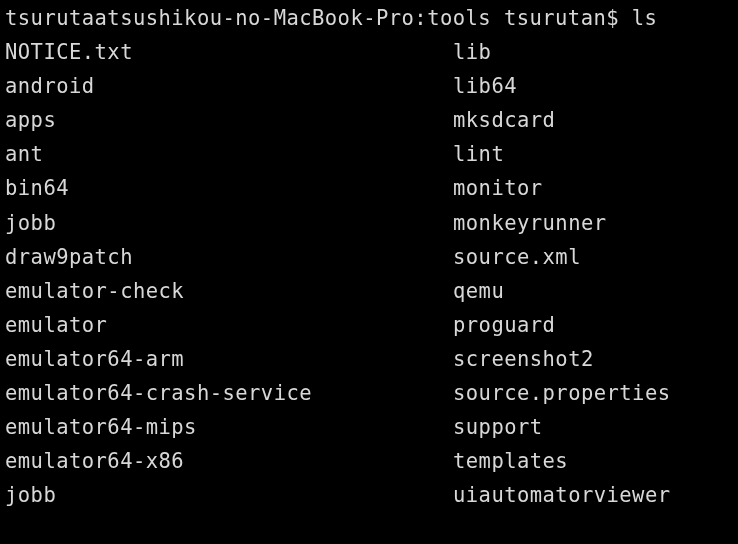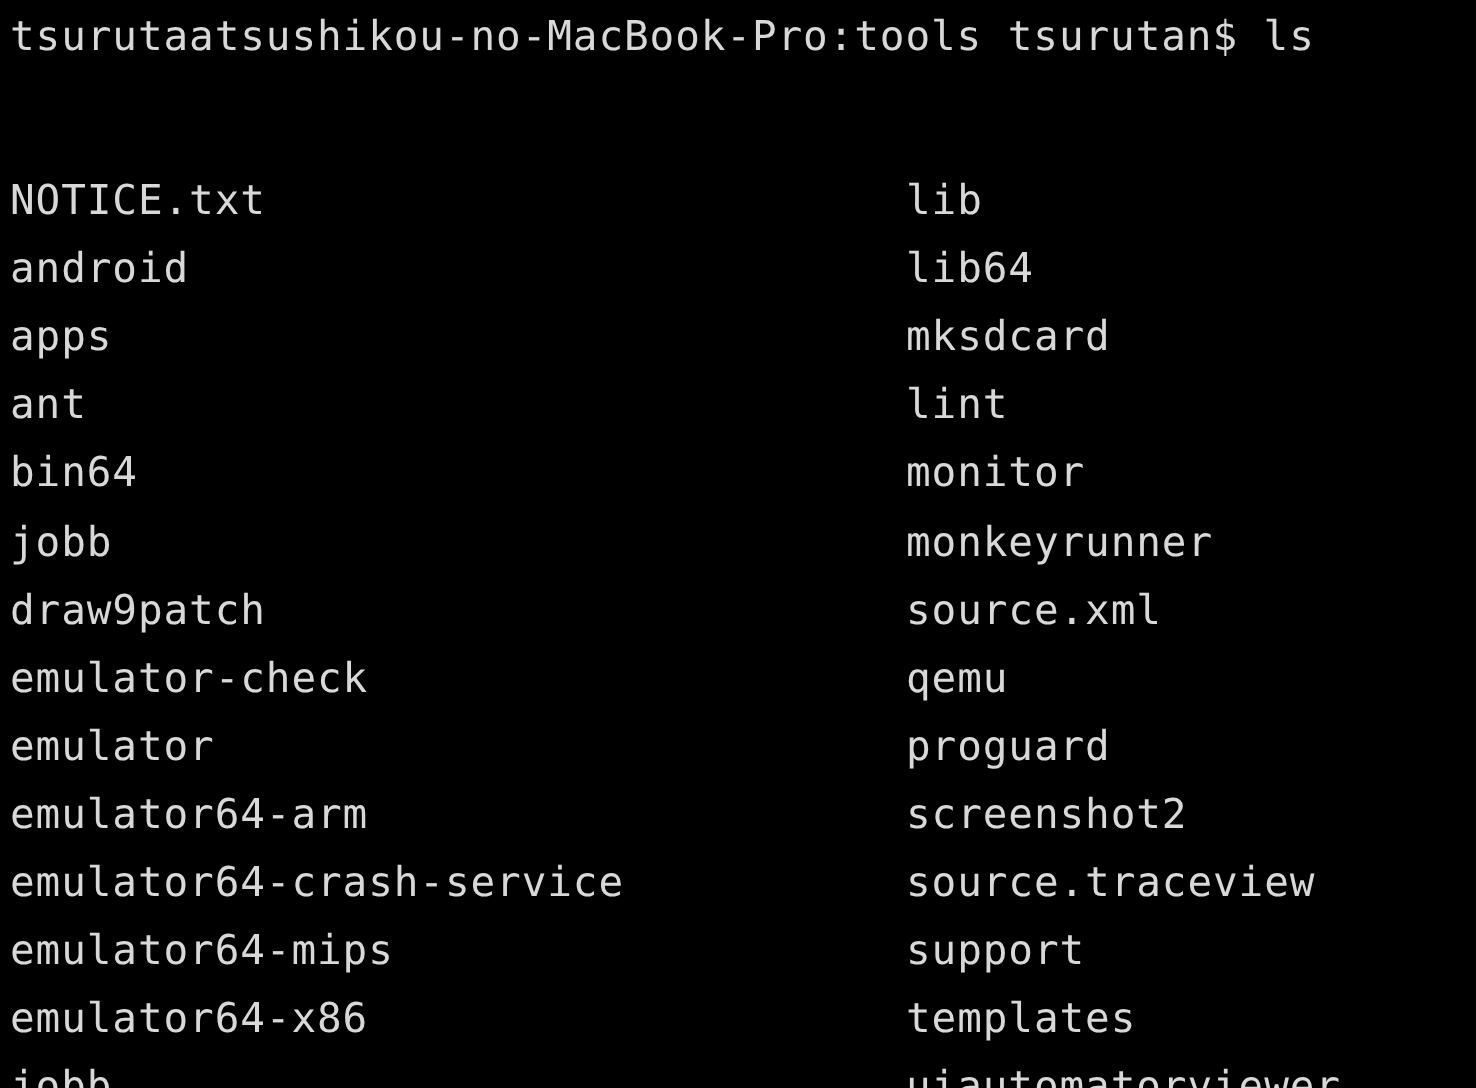--- a/index.html
+++ b/index.html
@@ -40,21 +40,20 @@
   .ls-row {
     display: block;
     white-space: pre;
     height: 34.1px;
   }
   .col-left,
   .col-right {
     display: inline-block;
     white-space: pre;
     vertical-align: top;
-    margin-top: 48px;
   }
   .col-left {
     width: 448px;
   }
 </style>
 </head>
 <body>
 
 <div id="terminal">
   <div class="term-line prompt-line">tsurutaatsushikou-no-MacBook-Pro:tools tsurutan$ ls</div>
@@ -62,18 +61,18 @@
       <div class="ls-row"><span class="col-left">NOTICE.txt</span><span class="col-right">lib</span></div>
       <div class="ls-row"><span class="col-left">android</span><span class="col-right">lib64</span></div>
       <div class="ls-row"><span class="col-left">apps</span><span class="col-right">mksdcard</span></div>
       <div class="ls-row"><span class="col-left">ant</span><span class="col-right">lint</span></div>
       <div class="ls-row"><span class="col-left">bin64</span><span class="col-right">monitor</span></div>
       <div class="ls-row"><span class="col-left">jobb</span><span class="col-right">monkeyrunner</span></div>
       <div class="ls-row"><span class="col-left">draw9patch</span><span class="col-right">source.xml</span></div>
       <div class="ls-row"><span class="col-left">emulator-check</span><span class="col-right">qemu</span></div>
       <div class="ls-row"><span class="col-left">emulator</span><span class="col-right">proguard</span></div>
       <div class="ls-row"><span class="col-left">emulator64-arm</span><span class="col-right">screenshot2</span></div>
-      <div class="ls-row"><span class="col-left">emulator64-crash-service</span><span class="col-right">source.traceview</span></div>
+      <div class="ls-row"><span class="col-left">emulator64-crash-service</span><span class="col-right">source.properties</span></div>
       <div class="ls-row"><span class="col-left">emulator64-mips</span><span class="col-right">support</span></div>
       <div class="ls-row"><span class="col-left">emulator64-x86</span><span class="col-right">templates</span></div>
       <div class="ls-row"><span class="col-left">jobb</span><span class="col-right">uiautomatorviewer</span></div>
     </div>
 </div>
 
 </body></html>

